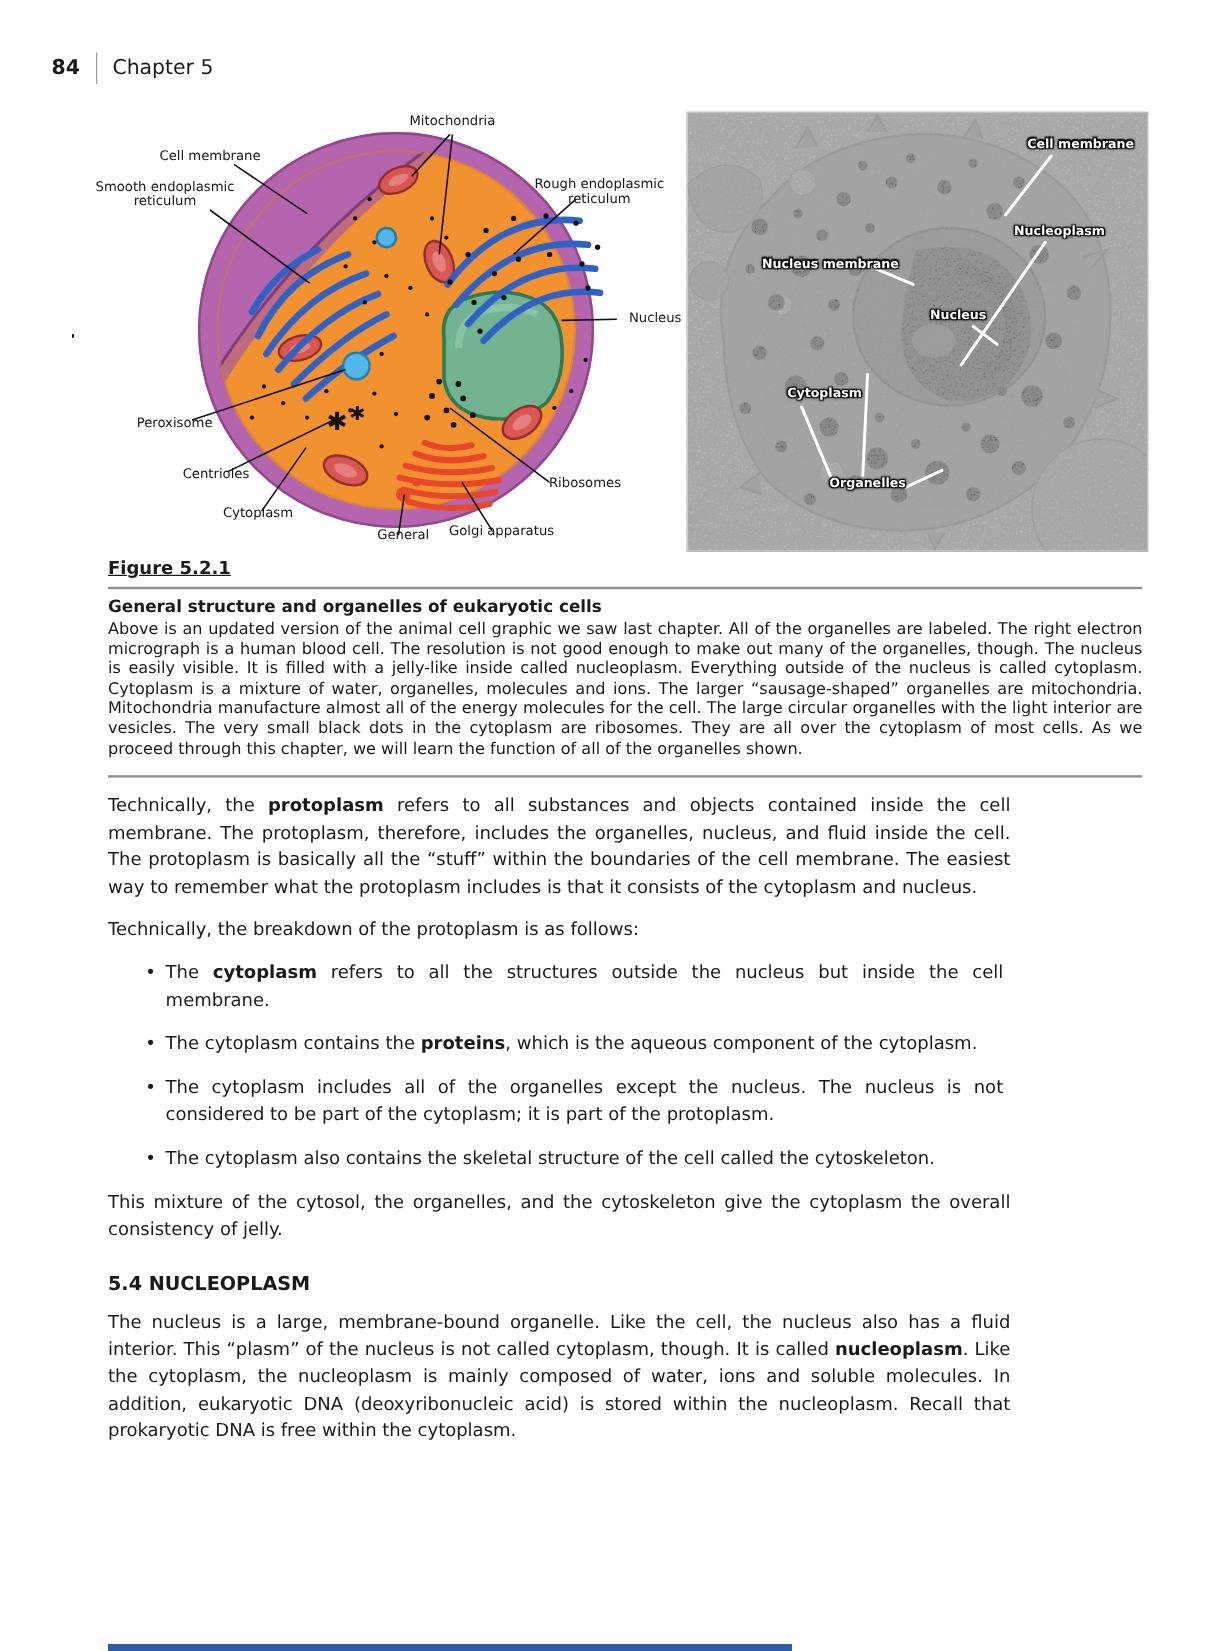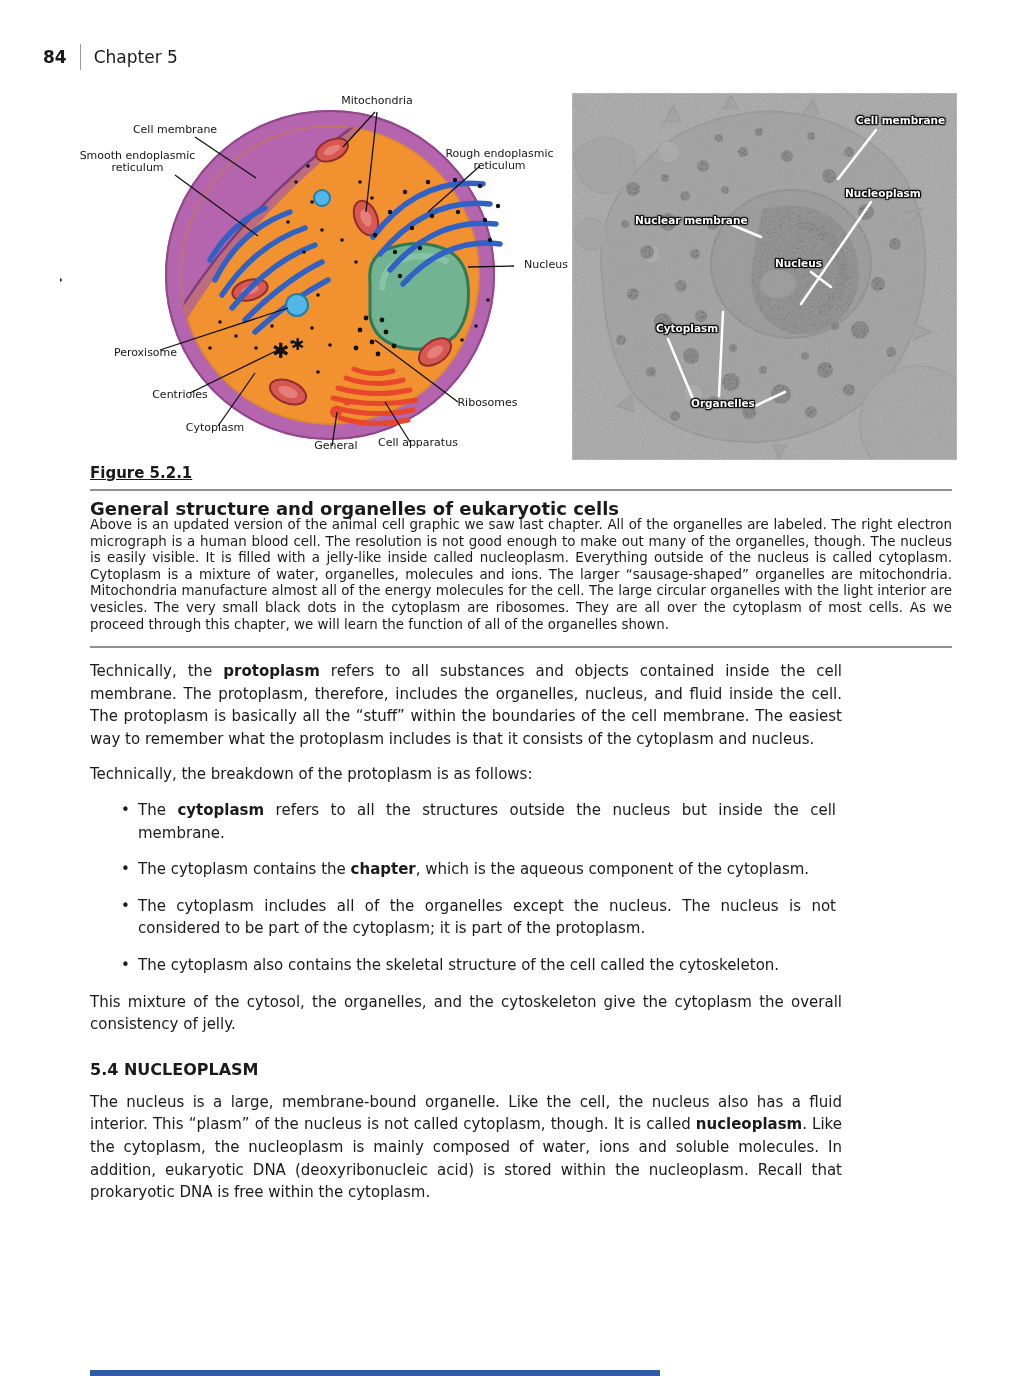--- a/index.html
+++ b/index.html
@@ -11,21 +11,21 @@
   .hdr .bar{width:1px;height:26px;background:#9a9a9a;margin:0 13px;}
   
   .cell-diagram{position:absolute;left:60px;top:90px;width:505px;height:370px;}
   .micrograph{position:absolute;left:572px;top:93px;width:383px;height:365px;border:1px solid #b5b5b5;overflow:hidden;}
   .dlabel{position:absolute;font-size:11px;line-height:12px;text-align:center;color:#151515;}
   .mlabel{position:absolute;font-size:10.5px;font-weight:bold;color:#fff;white-space:nowrap;
           text-shadow:-1px -1px 1px #000,1px -1px 1px #000,-1px 1px 1px #000,1px 1px 1px #000,0 0 3px #000;}
   
   .figlabel{position:absolute;left:90px;top:464px;font-size:15px;font-weight:bold;text-decoration:underline;}
   .rule1{position:absolute;left:90px;top:489px;width:862px;height:2px;background:#8f8f8f;}
-  .capttl{position:absolute;left:90px;top:498px;font-size:18px;font-weight:bold;}
+  .capttl{position:absolute;left:90px;top:498px;font-size:14px;font-weight:bold;}
   .capttx{position:absolute;left:90px;top:517px;width:862px;font-size:13.4px;line-height:16.6px;text-align:justify;}
   .rule2{position:absolute;left:90px;top:646px;width:862px;height:2px;background:#8f8f8f;}
   
   .bodycol{position:absolute;left:90px;top:660px;width:752px;}
   h2{font-size:16px;font-weight:bold;margin:0 0 12px 0;}
   p.body{font-size:15px;line-height:22.6px;text-align:justify;margin:0 0 13px 0;}
   ul.blist{list-style:none;margin:2px 0 10px 0;padding:0;}
   ul.blist li{position:relative;margin:0 6px 14px 0;padding-left:48px;font-size:15px;line-height:22.6px;text-align:justify;}
   ul.blist li::before{content:"•";position:absolute;left:31px;top:0;font-size:15px;}
   .sec54{margin-top:24px;}
@@ -181,21 +181,21 @@
     
     <div class="dlabel" style="left:257px;top:5px;width:120px;">Mitochondria</div>
     <div class="dlabel" style="left:55px;top:34px;width:120px;">Cell membrane</div>
     <div class="dlabel" style="left:10px;top:60px;width:135px;">Smooth endoplasmic reticulum</div>
     <div class="dlabel" style="left:372px;top:58px;width:135px;">Rough endoplasmic reticulum</div>
     <div class="dlabel" style="left:456px;top:169px;width:60px;">Nucleus</div>
     <div class="dlabel" style="left:48px;top:257px;width:75px;">Peroxisome</div>
     <div class="dlabel" style="left:85px;top:299px;width:70px;">Centrioles</div>
     <div class="dlabel" style="left:120px;top:332px;width:70px;">Cytoplasm</div>
     <div class="dlabel" style="left:246px;top:350px;width:60px;">General</div>
-    <div class="dlabel" style="left:303px;top:347px;width:110px;">Cell apparatus</div>
+    <div class="dlabel" style="left:303px;top:347px;width:110px;">Golgi apparatus</div>
     <div class="dlabel" style="left:390px;top:307px;width:75px;">Ribosomes</div>
   </div>
 
   <div class="micrograph">
     <svg width="383" height="365" viewBox="0 0 383 365">
       <defs>
         <filter id="grain" x="0" y="0" width="100%" height="100%">
           <feTurbulence type="fractalNoise" baseFrequency="0.55" numOctaves="3" stitchTiles="stitch"></feTurbulence>
           <feColorMatrix type="matrix" values="0 0 0 0 0.35  0 0 0 0 0.35  0 0 0 0 0.35  0.7 0.7 0.7 0 0"></feColorMatrix>
         </filter>
@@ -273,39 +273,39 @@
         <line x1="152" y1="128" x2="188" y2="143"></line>
         <line x1="238" y1="178" x2="258" y2="193"></line>
         <line x1="150" y1="218" x2="146" y2="302"></line>
         <line x1="95" y1="245" x2="120" y2="305"></line>
         <line x1="212" y1="298" x2="182" y2="312"></line>
       </g>
     </svg>
     
     <div class="mlabel" style="left:283px;top:20px;">Cell membrane</div>
     <div class="mlabel" style="left:272px;top:93px;">Nucleoplasm</div>
-    <div class="mlabel" style="left:62px;top:120px;">Nuclear membrane</div>
+    <div class="mlabel" style="left:62px;top:120px;">Nucleus membrane</div>
     <div class="mlabel" style="left:202px;top:163px;">Nucleus</div>
     <div class="mlabel" style="left:83px;top:228px;">Cytoplasm</div>
     <div class="mlabel" style="left:118px;top:303px;">Organelles</div>
   </div>
 
   <div class="figlabel">Figure 5.2.1</div>
   <div class="rule1"></div>
   <div class="capttl">General structure and organelles of eukaryotic cells</div>
   <div class="capttx">Above is an updated version of the animal cell graphic we saw last chapter. All of the organelles are labeled. The right electron micrograph is a human blood cell. The resolution is not good enough to make out many of the organelles, though. The nucleus is easily visible. It is filled with a jelly-like inside called nucleoplasm. Everything outside of the nucleus is called cytoplasm. Cytoplasm is a mixture of water, organelles, molecules and ions. The larger “sausage-shaped” organelles are mitochondria. Mitochondria manufacture almost all of the energy molecules for the cell. The large circular organelles with the light interior are vesicles. The very small black dots in the cytoplasm are ribosomes. They are all over the cytoplasm of most cells. As we proceed through this chapter, we will learn the function of all of the organelles shown.</div>
   <div class="rule2"></div>
 
   <div class="bodycol">
     <section>
       <p class="body"><span>Technically, the </span><b>protoplasm</b><span> refers to all substances and objects contained inside the cell membrane. The protoplasm, therefore, includes the organelles, nucleus, and fluid inside the cell. The protoplasm is basically all the “stuff” within the boundaries of the cell membrane. The easiest way to remember what the protoplasm includes is that it consists of the cytoplasm and nucleus.</span></p>
       <p class="body">Technically, the breakdown of the protoplasm is as follows:</p>
       <ul class="blist">
         <li><span>The </span><b>cytoplasm</b><span> refers to all the structures outside the nucleus but inside the cell membrane.</span></li>
-        <li><span>The cytoplasm contains the </span><b>chapter</b><span>, which is the aqueous component of the cytoplasm.</span></li>
+        <li><span>The cytoplasm contains the </span><b>proteins</b><span>, which is the aqueous component of the cytoplasm.</span></li>
         <li><span></span><b></b><span>The cytoplasm includes all of the organelles except the nucleus. The nucleus is not considered to be part of the cytoplasm; it is part of the protoplasm.</span></li>
         <li><span></span><b></b><span>The cytoplasm also contains the skeletal structure of the cell called the cytoskeleton.</span></li>
       </ul>
       <p class="body">This mixture of the cytosol, the organelles, and the cytoskeleton give the cytoplasm the overall consistency of jelly.</p>
     </section>
 
     <section class="sec54">
       <h2>5.4 NUCLEOPLASM</h2>
       <p class="body"><span>The nucleus is a large, membrane-bound organelle. Like the cell, the nucleus also has a fluid interior. This “plasm” of the nucleus is not called cytoplasm, though. It is called </span><b>nucleoplasm</b><span>. Like the cytoplasm, the nucleoplasm is mainly composed of water, ions and soluble molecules. In addition, eukaryotic DNA (deoxyribonucleic acid) is stored within the nucleoplasm. Recall that prokaryotic DNA is free within the cytoplasm.</span></p>
     </section>

